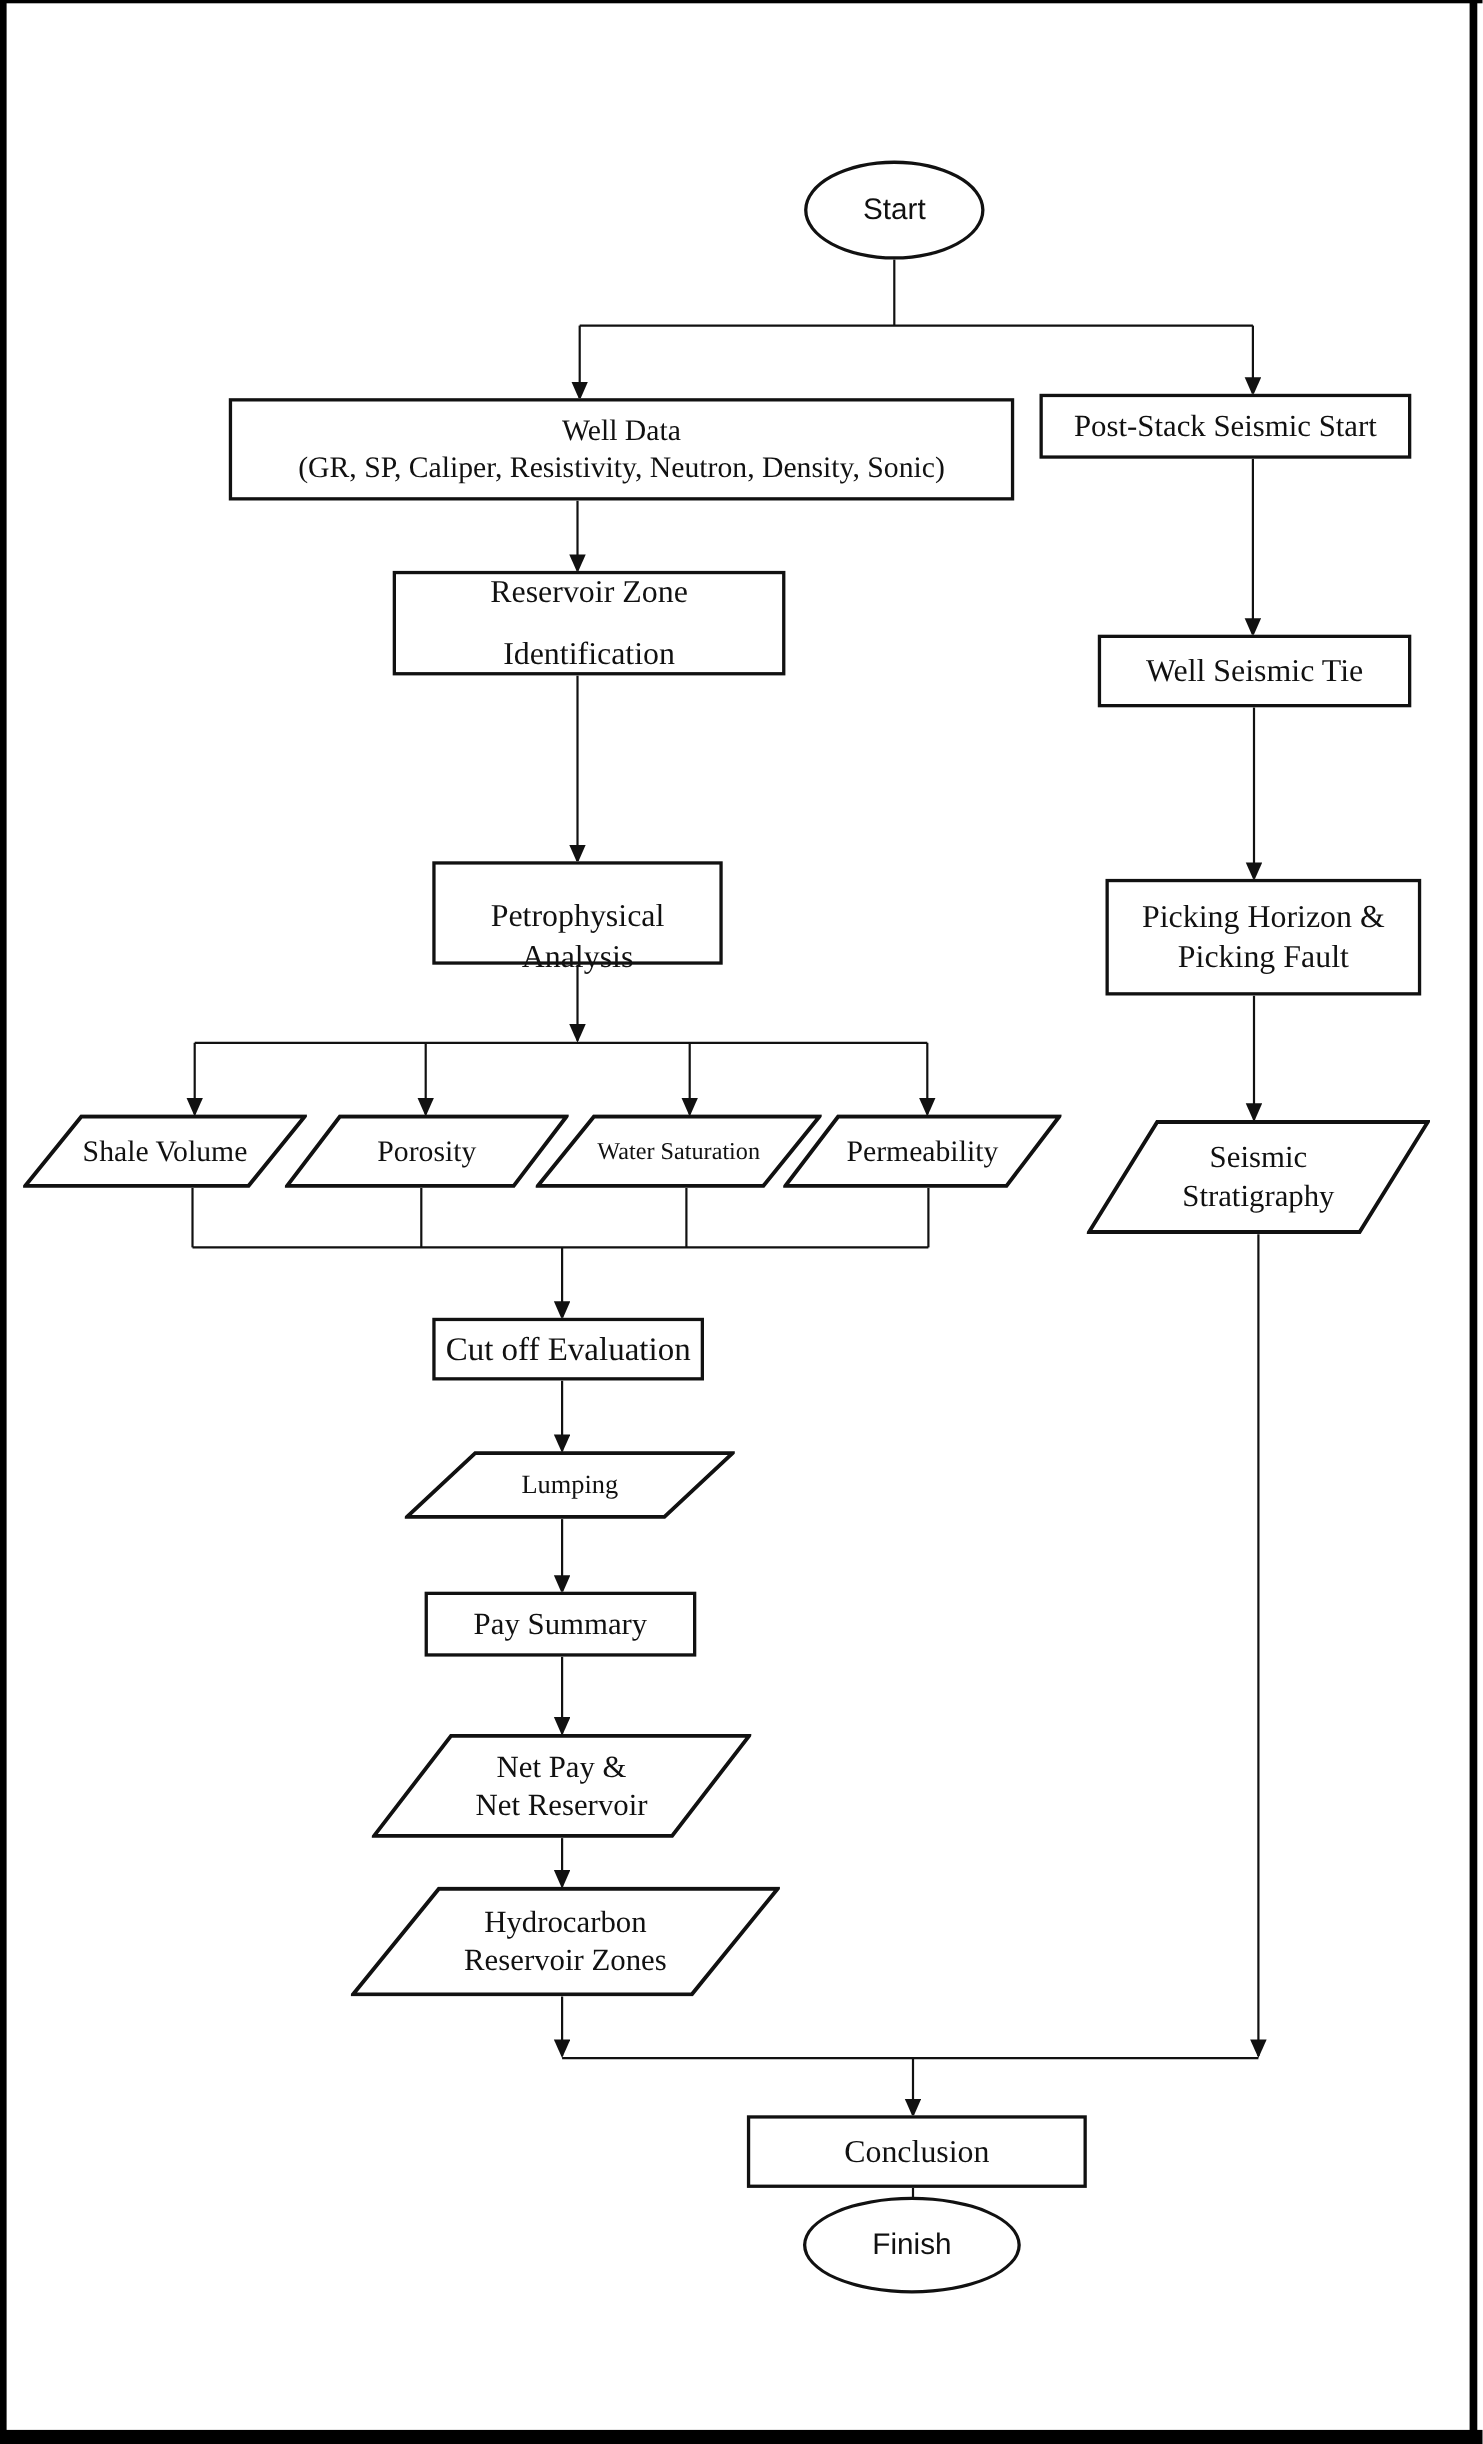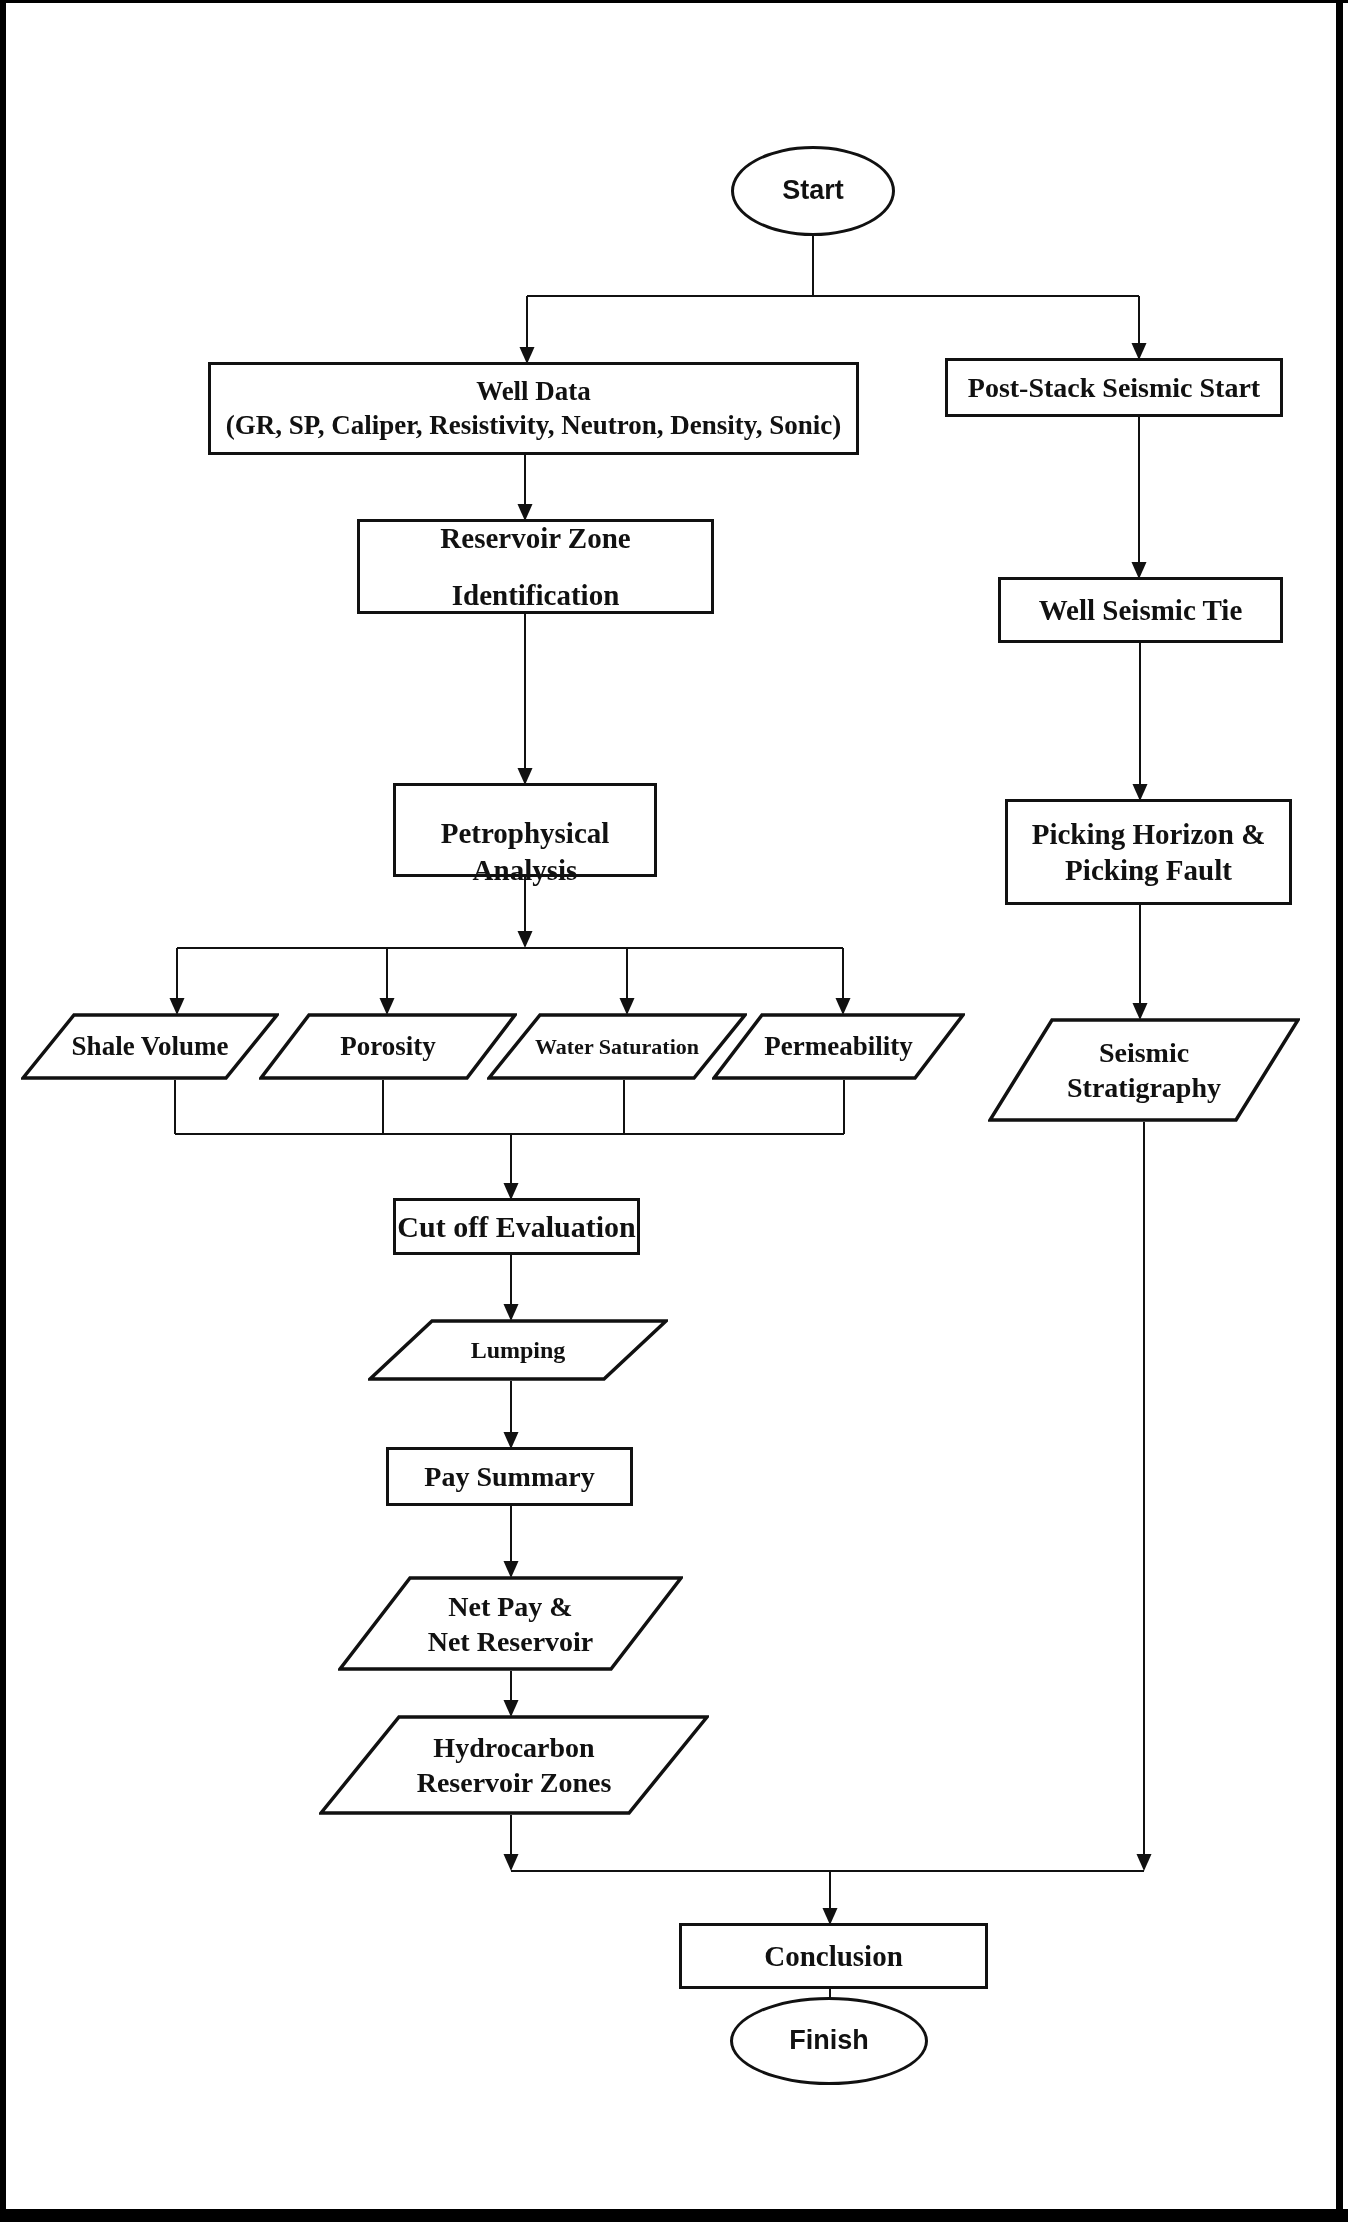--- a/index.html
+++ b/index.html
@@ -15,21 +15,21 @@
   .node { position:absolute; box-sizing:border-box; }
   .node.rect { border:3px solid var(--ink); background:#ffffff; }
   .node.ellipse { border:3px solid var(--ink); border-radius:50%; background:#ffffff; }
   .node.para { background:transparent; }
   .node.para svg { position:absolute; left:0; top:0; display:block; }
   .node.para svg polygon { fill:#ffffff; stroke:var(--ink); stroke-width:3.5; }
 
   .lbl {
     position:absolute; inset:0; display:flex; flex-direction:column;
     justify-content:center; align-items:center; text-align:right;
-    color:var(--ink); line-height:1.25; z-index:2; pointer-events:none;font-weight:bold;
+    color:var(--ink); line-height:1.25; z-index:2; pointer-events:none;
   }
   .node.ellipse .lbl { font-family:"Liberation Sans", sans-serif; }
   .lbl span { display:block; white-space:nowrap; }
   .lbl span:empty { display:none; }
 
   .frame { position:absolute; background:#000000; }
   #frame-left   { left:0; top:0; width:6px;  height:2222px; }
   #frame-right  { left:1336px; top:0; width:7px; height:2222px; }
   #frame-top    { left:0; top:0; width:1348px; height:3px; }
   #frame-bottom { left:0; top:2209px; width:1348px; height:13px; }
@@ -74,21 +74,21 @@
       <polyline points="1144,1122 1144,1869" marker-end="url(#arrow)"></polyline>
       <polyline points="830,1871 830,1923" marker-end="url(#arrow)"></polyline>
       <polyline points="830,1989 830,2031" marker-end="url(#arrow)"></polyline>
     </svg>
 
   <div class="node ellipse" style="left: 731px; top: 146px; width: 164px; height: 90px;">
     <div class="lbl" style="font-size: 27px;">
         <span>Start</span>
       </div>
   </div>
-  <div class="node rect" style="left: 208px; top: 362px; width: 651px; height: 93px; padding-left: 16px;">
+  <div class="node rect" style="left: 208px; top: 362px; width: 714px; height: 93px; padding-left: 16px;">
     <div class="lbl" style="font-size: 27px;">
         <span>Well Data</span>
         <span>(GR, SP, Caliper, Resistivity, Neutron, Density, Sonic)</span>
       </div>
   </div>
   <div class="node rect" style="left: 945px; top: 358px; width: 338px; height: 59px;">
     <div class="lbl" style="font-size: 28px;">
         <span>Post-Stack Seismic Start</span>
       </div>
   </div>

